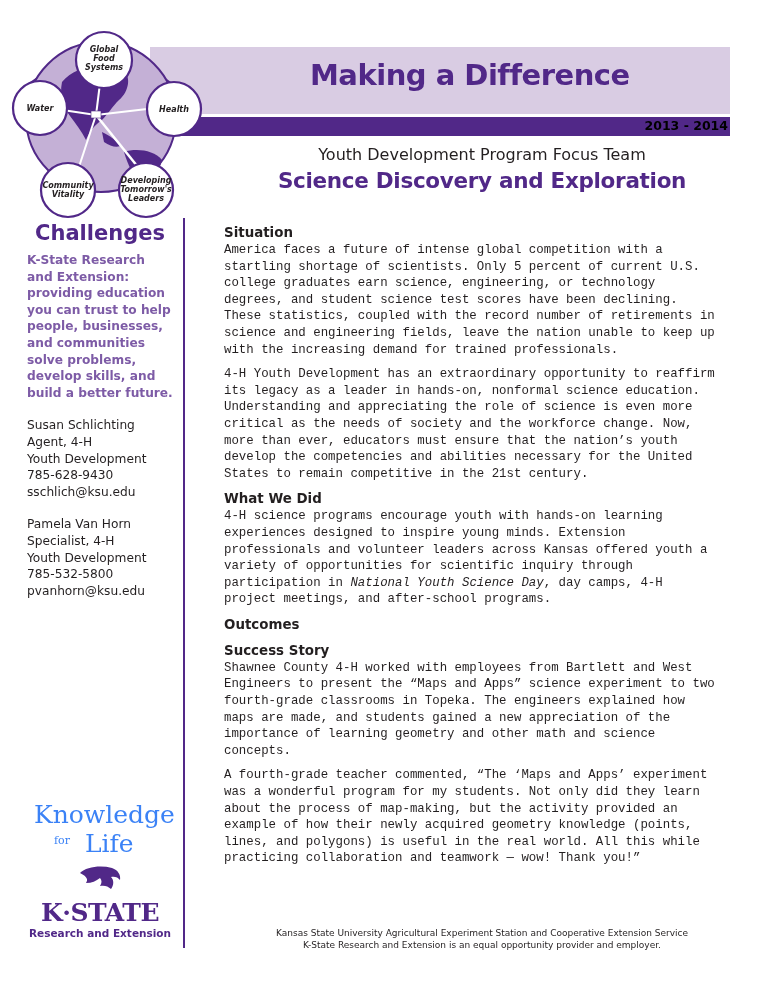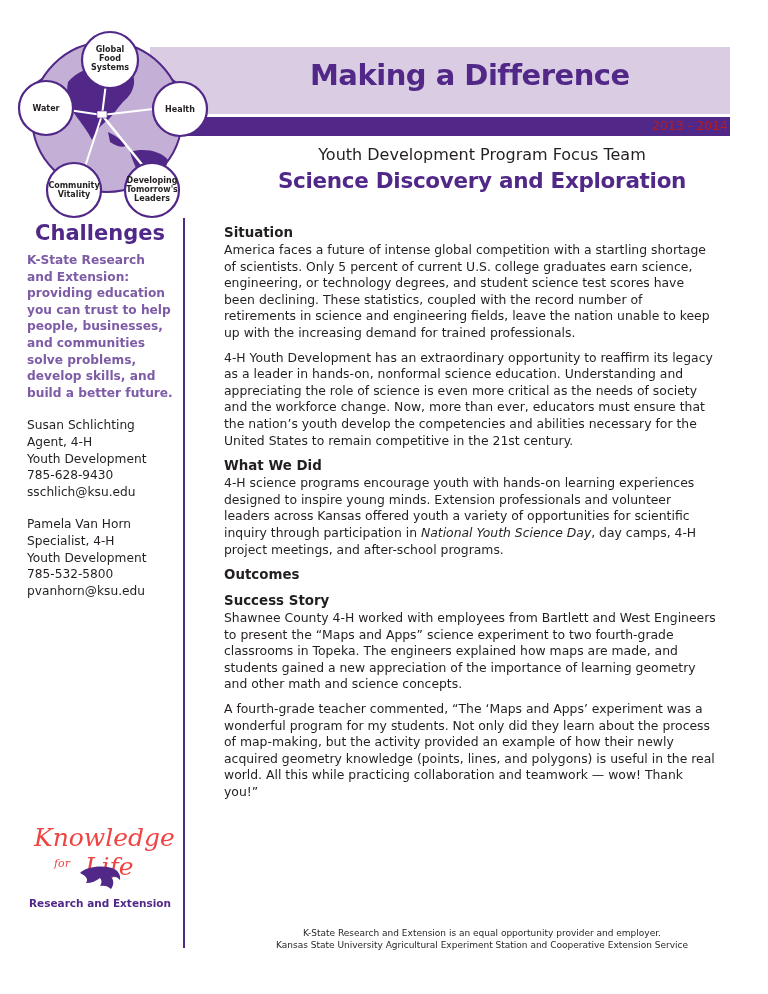--- a/index.html
+++ b/index.html
@@ -11,47 +11,47 @@
   }
   .abs { position: absolute; }
 
   
   .banner-light { left: 150px; top: 47px; width: 580px; height: 67px; background: #d9cce3; }
   .banner-dark { left: 150px; top: 117px; width: 580px; height: 19px; background: #512888; }
   .main-title {
     left: 310px; top: 58px; width: 300px; text-align: right;
     font-size: 29px; font-weight: bold; color: #512888; letter-spacing: -0.5px; white-space: nowrap;
   }
-  .year { right: 40px; top: 118px; font-size: 12.5px; font-weight: normal; color: #b91c1c; }
+  .year { right: 40px; top: 118px; font-size: 12.5px; font-weight: bold; color: #000000; }
 
   
-  .globe-wrap { left: 10px; top: 12px; width: 200px; height: 210px; }
+  .globe-wrap { left: 4px; top: 12px; width: 200px; height: 210px; font-style: italic; }
 
   
   .focus-team { left: 232px; top: 145px; width: 500px; text-align: center; font-size: 16px; color: #231f20; white-space: nowrap; }
   .program-title { left: 232px; top: 168px; width: 500px; text-align: center; font-size: 21.5px; font-weight: bold; color: #512888; white-space: nowrap; letter-spacing: -0.3px; }
 
   
   .vdivider { left: 183px; top: 218px; width: 2px; height: 730px; background: #512888; }
 
   
   .sidebar { left: 25px; top: 220px; width: 150px; }
   .grand { text-align: center; font-size: 21px; font-weight: bold; color: #512888; line-height: 26px; }
   .mission { margin-top: 6px; font-size: 12.2px; font-weight: bold; color: #7d5ba6; line-height: 16.6px; padding-left: 2px; }
   .contact { font-size: 12.2px; color: #231f20; line-height: 16.6px; padding-left: 2px; }
   .contact div { white-space: nowrap; }
 
   
   .content { left: 224px; top: 224px; width: 510px; font-size: 12.4px; line-height: 16.6px; color: #231f20; }
   .content h3 { margin: 0; font-size: 13.4px; font-weight: bold; line-height: 18px; color: #231f20; }
-  .content p { margin: 0 16px 8px 0; }
+  .content p { margin: 0 16px 8px 0; font-family: Liberation Mono, monospace; }
   .section { margin-bottom: 8px; }
 
   
-  .kfl { left: 34px; top: 824px; width: 150px; color: #ef4444; font-family: "DejaVu Serif", "Liberation Serif", serif; font-style: italic; }
+  .kfl { left: 34px; top: 801px; width: 150px; color: #3b82f6; font-family: "DejaVu Serif", "Liberation Serif", serif; }
   .kfl .k { font-size: 25px; line-height: 28px; }
   .kfl .f { font-size: 11px; margin-left: 20px; vertical-align: 8px; }
   .kfl .l { font-size: 25px; margin-left: 15px; }
   .kstate { left: 25px; top: 865px; width: 150px; text-align: center; color: #512888; }
   .kstate .word { font-family: "DejaVu Serif", "Liberation Serif", serif; font-weight: bold; font-size: 25px; letter-spacing: -0.5px; line-height: 28px; margin-top: 2px; }
   .kstate .sub { font-size: 10.5px; font-weight: bold; margin-top: 0px; white-space: nowrap; }
 
   .footer { left: 232px; top: 927px; width: 500px; text-align: center; font-size: 9px; line-height: 12px; color: #231f20; }
 </style>
 </head>
@@ -157,19 +157,20 @@
 </div>
 
 <div class="abs kfl">
   <div class="k">Knowledge</div>
   <div><span class="f">for</span><span class="l">Life</span></div>
 </div>
 <div class="abs kstate">
   <svg width="44" height="28" viewBox="0 0 44 28">
     <path d="M2,8 C8,2 22,0 34,3 C40,5 43,10 42,15 C40,12 36,11 33,12 C36,15 36,20 33,24 C30,21 26,20 22,21 C24,18 24,15 22,13 C18,16 14,18 8,18 C10,15 10,12 2,8 Z" fill="#512888"></path>
   </svg>
+  <div class="word">K·STATE</div>
   <div class="sub">Research and Extension</div>
 </div>
 
 <div class="abs footer">
+  <div>Kansas State University Agricultural Experiment Station and Cooperative Extension Service</div>
   <div>K-State Research and Extension is an equal opportunity provider and employer.</div>
-  <div>Kansas State University Agricultural Experiment Station and Cooperative Extension Service</div>
 </div>
 
 </body></html>

